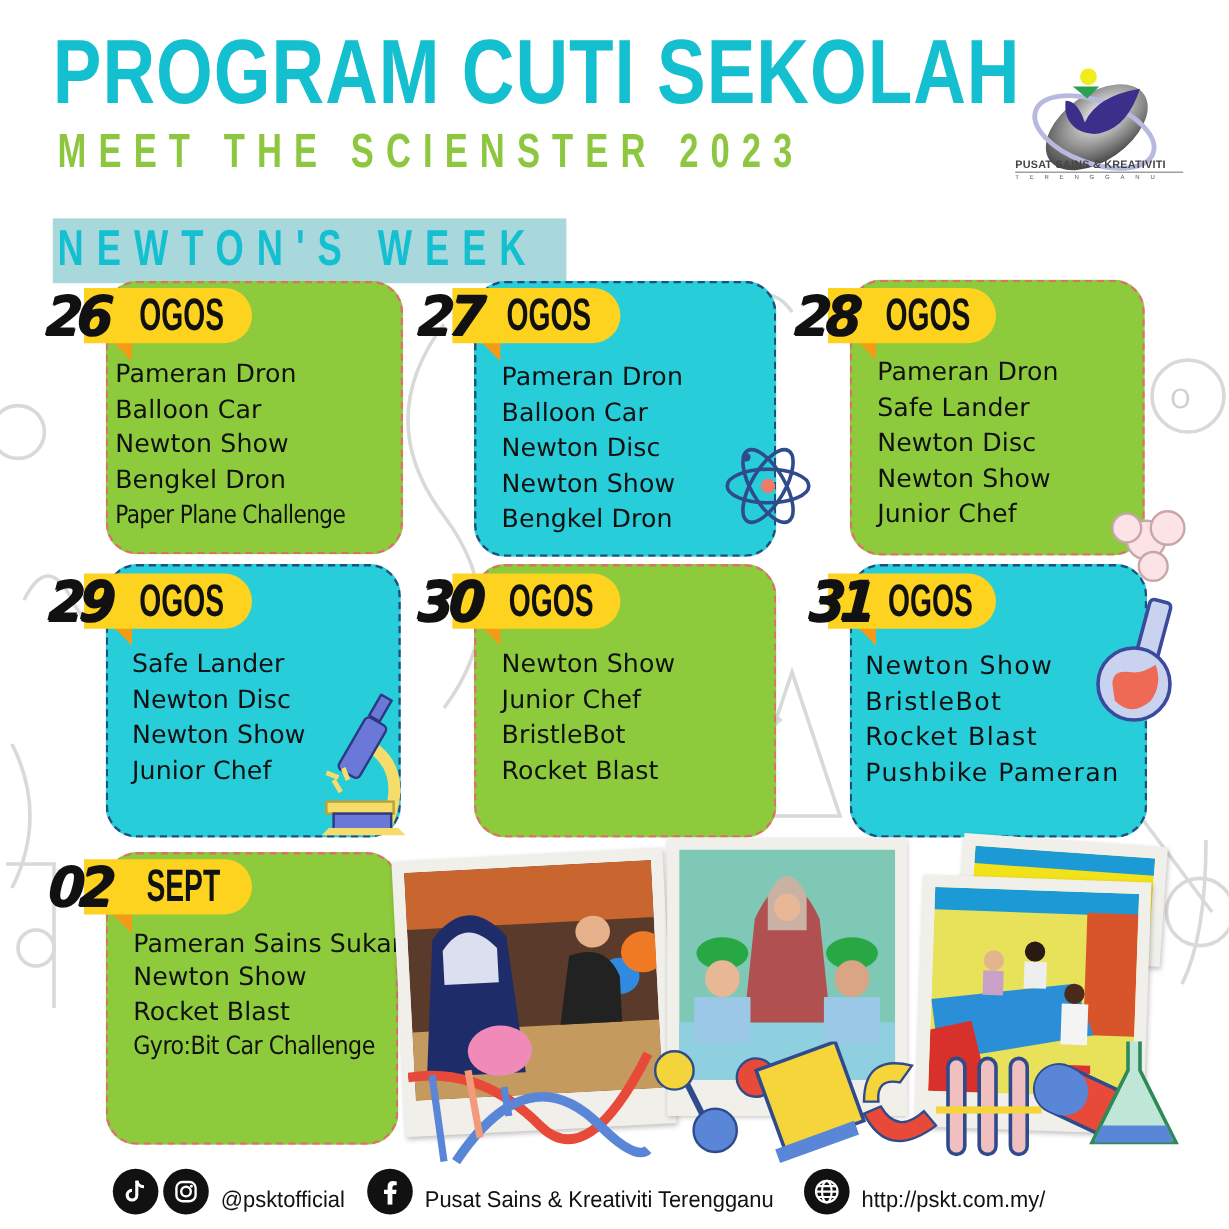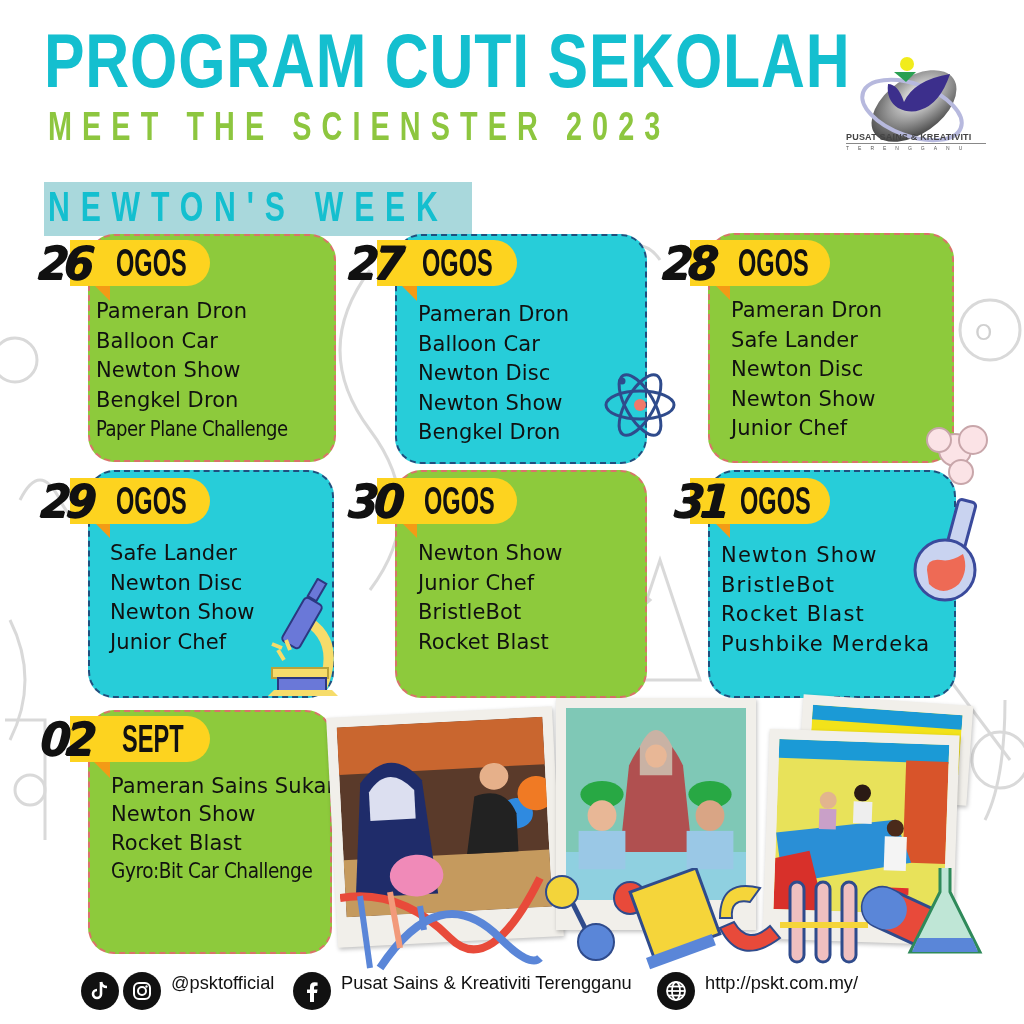--- a/index.html
+++ b/index.html
@@ -71,21 +71,21 @@
     font-family: "DejaVu Sans", sans-serif; font-size: 21px; line-height: 29.5px;
     color: #111; white-space: nowrap; letter-spacing: 0.1px;
   }
 
   .photo {
     position: absolute; background: #f1efea; padding: 10px 10px 30px 10px;
     box-shadow: 1px 2px 4px rgba(0,0,0,0.25);
   }
   .photo .img { width: 100%; height: 100%; }
 
-  .footer { position: absolute; left: 81px; top: 972px; height: 40px; display: flex; align-items: flex-start; }
+  .footer { position: absolute; left: 94px; top: 972px; height: 40px; display: flex; align-items: flex-end; }
   .soc-icon {
     width: 38px; height: 38px; border-radius: 50%; background: #111; color: #fff;
     display: flex; align-items: center; justify-content: center; margin-right: 4px;
   }
   .foot-text {
     font-family: "Liberation Sans", sans-serif; font-size: 19px; color: #111;
     margin: 0 14px 0 6px; white-space: nowrap; transform: scaleX(0.96); transform-origin: left center;
   }
 </style>
 </head>
@@ -217,21 +217,21 @@
 
 <div class="card cyan" style="left:708px; top:470px; width:248px; height:228px;"></div>
 <div class="tab-tail" style="left:708px; top:516px;"></div>
 <div class="tab" style="left:690px; top:478px; width:140px;"></div>
 <div class="day-num" style="left:676px; top:476px;">31</div>
 <div class="month" style="left:740px; top:480px;">OGOS</div>
 <ul class="items" style="left:721px; top:541px;">
   <li style="letter-spacing:1.2px">Newton Show</li>
   <li style="letter-spacing:1.2px">BristleBot</li>
   <li style="letter-spacing:1.2px">Rocket Blast</li>
-  <li style="letter-spacing:1.2px">Pushbike Merdeka</li>
+  <li style="letter-spacing:1.2px">Pushbike Pameran</li>
 </ul>
 <svg style="position:absolute; left:905px; top:420px;" width="90" height="190" viewBox="0 0 90 190">
   <g fill="#fbe3e6" stroke="#c8a6aa" stroke-width="2">
     <circle cx="50" cy="30" r="16"></circle>
       <circle cx="68" cy="20" r="14"></circle>
       <circle cx="34" cy="20" r="12"></circle>
       <circle cx="56" cy="52" r="12"></circle>
   </g>
   <rect x="46" y="80" width="18" height="60" rx="4" transform="rotate(15 55 110)" fill="#c9d3f0" stroke="#3a4a9c" stroke-width="3"></rect>
   <circle cx="40" cy="150" r="30" fill="#c9d3f0" stroke="#3a4a9c" stroke-width="3"></circle>

